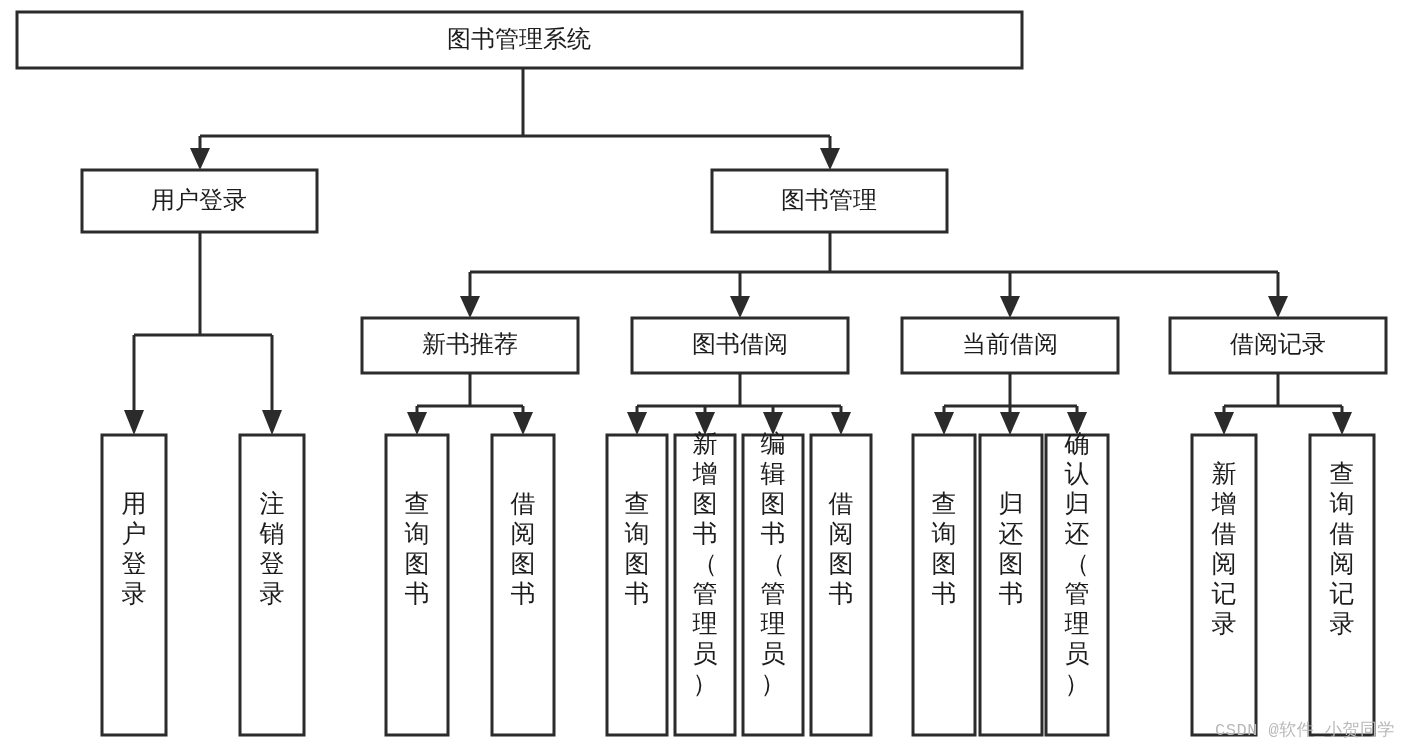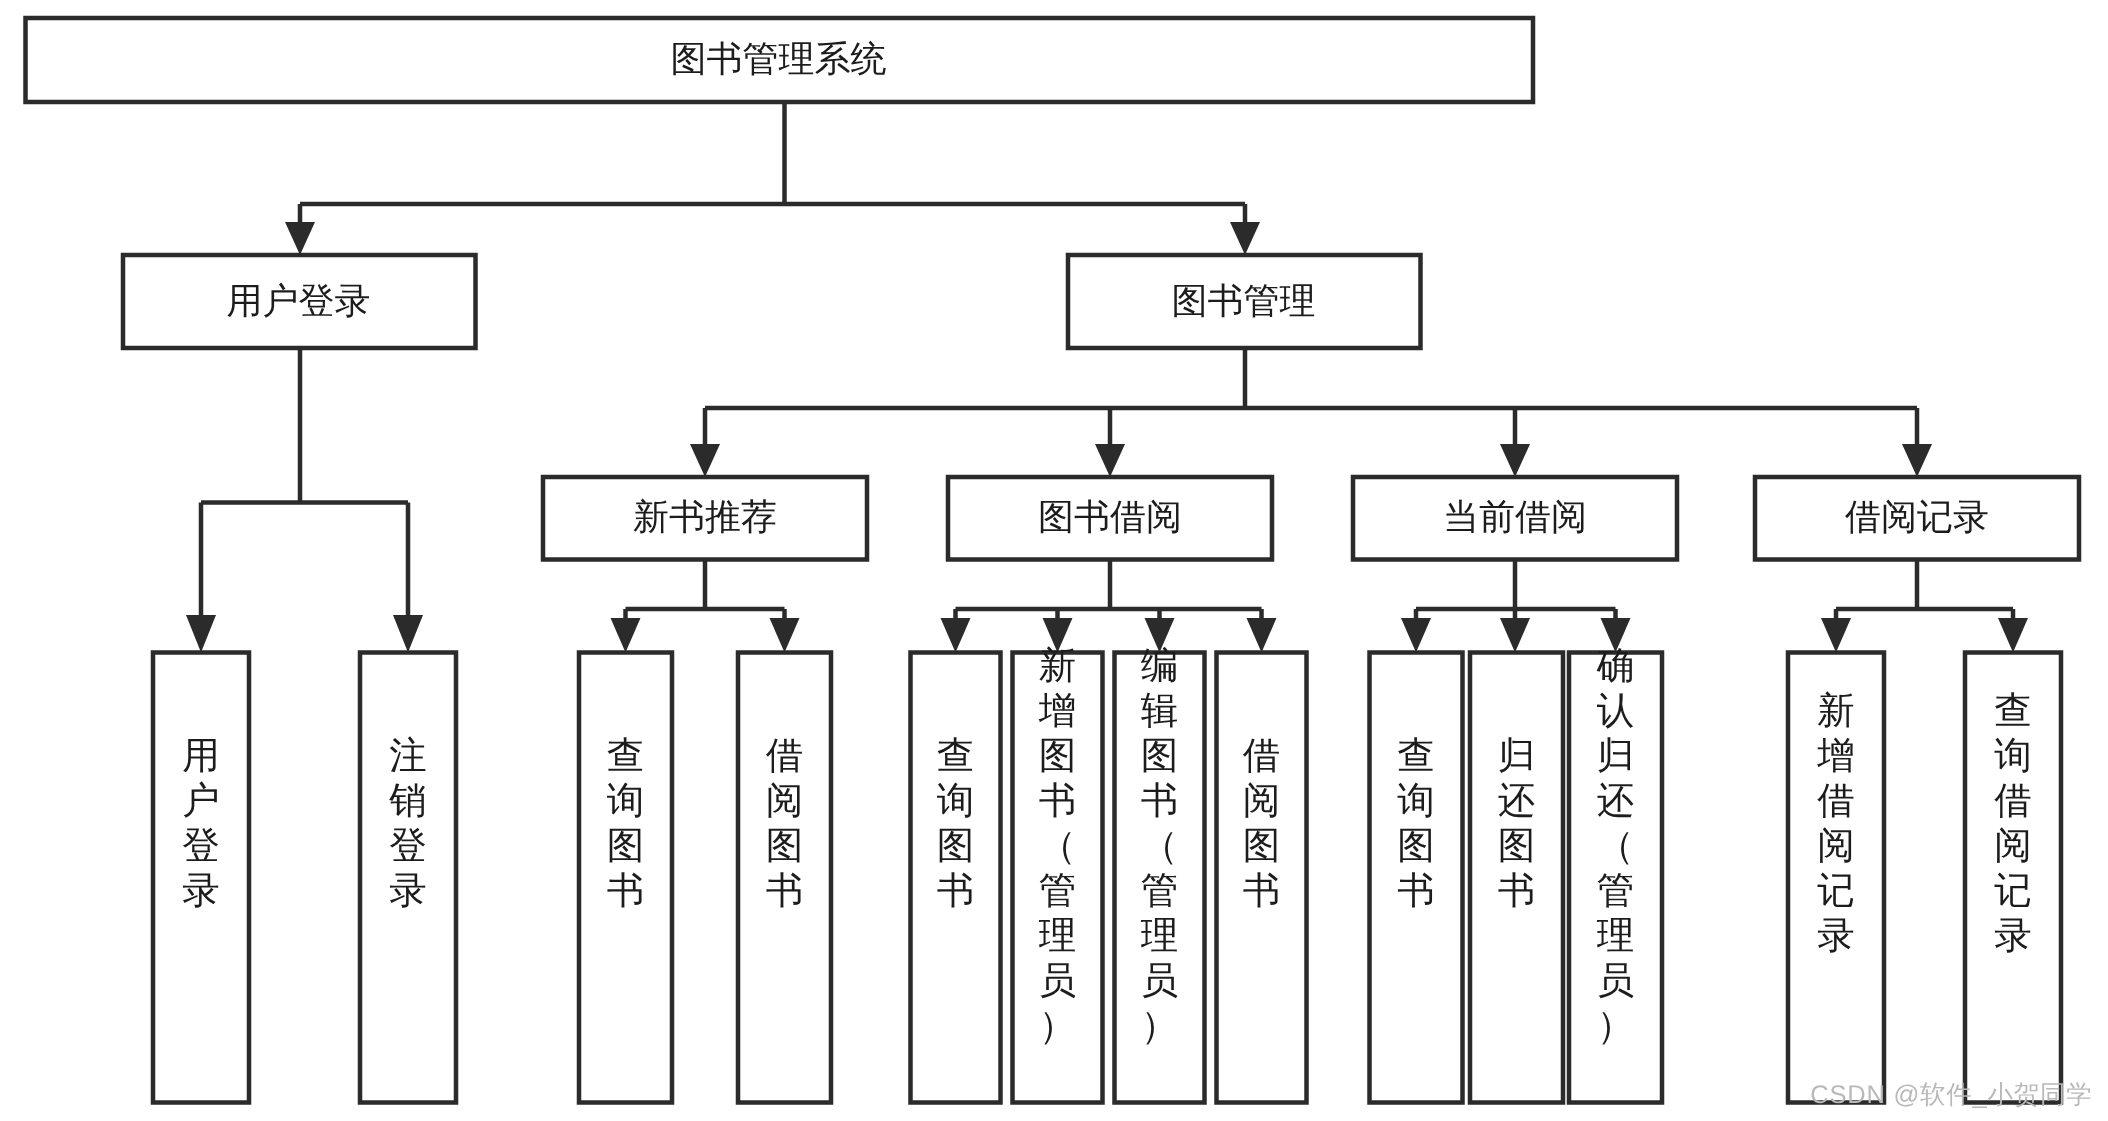--- a/index.html
+++ b/index.html
@@ -61,21 +61,21 @@
     font-family: "Liberation Sans", "DejaVu Sans", sans-serif;
     font-size: 25px;
     fill: #1c1c1c;
     text-anchor: middle;
     white-space: pre;
   }
   .watermark {
     position: absolute;
     right: 10px;
     bottom: 6px;
-    font-family: Liberation Sans, sans-serif;
+    font-family: Liberation Mono, monospace;
     font-size: 17px;
     color: #b9b9b9;
     letter-spacing: 0.5px;
     user-select: none;
   }
 </style>
 </head>
 <body>
 
 <div id="diagram-root">

